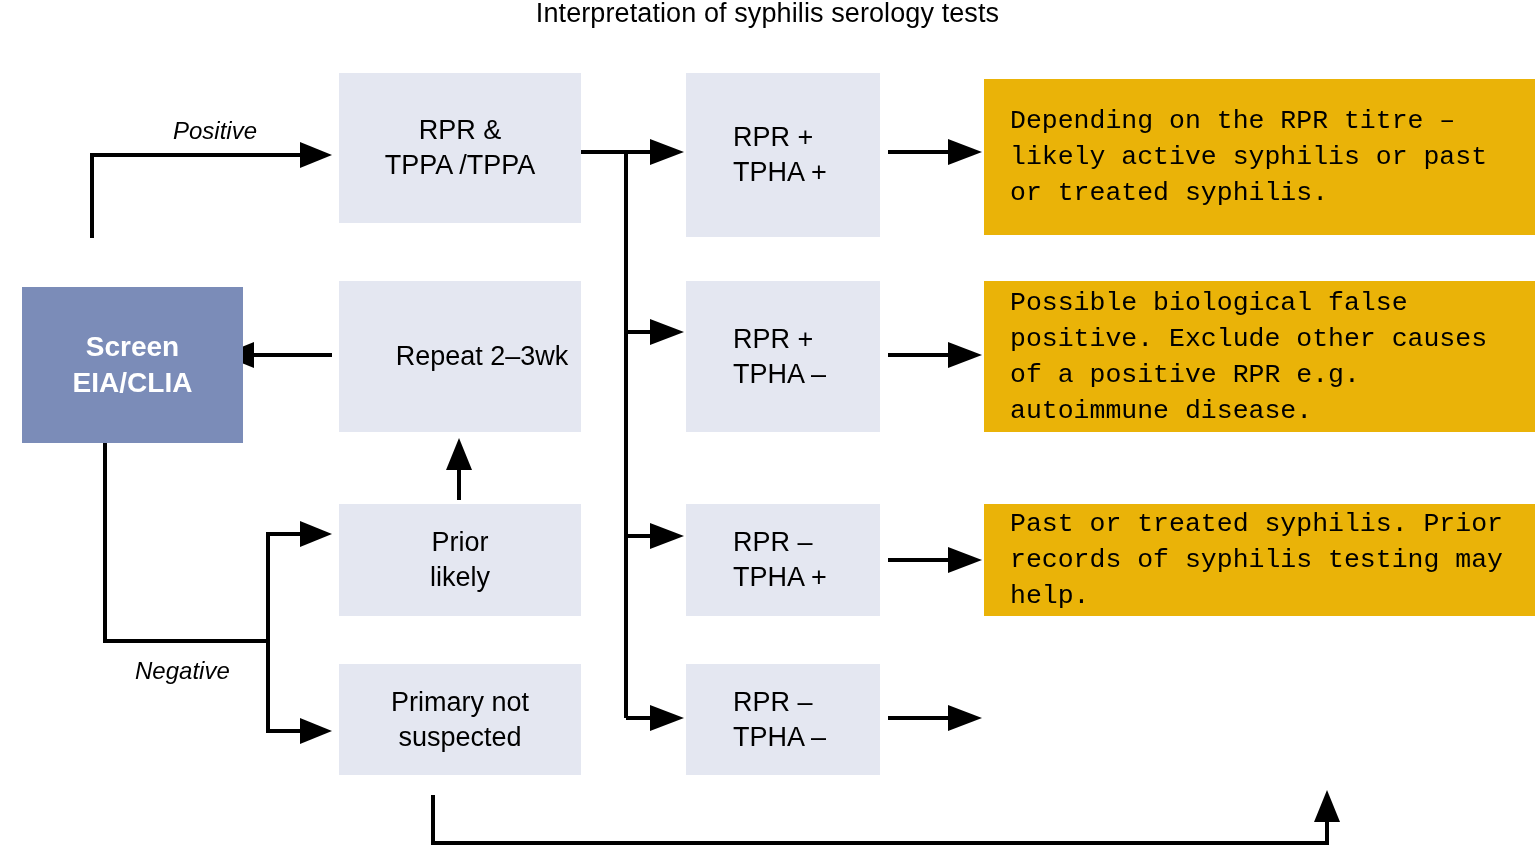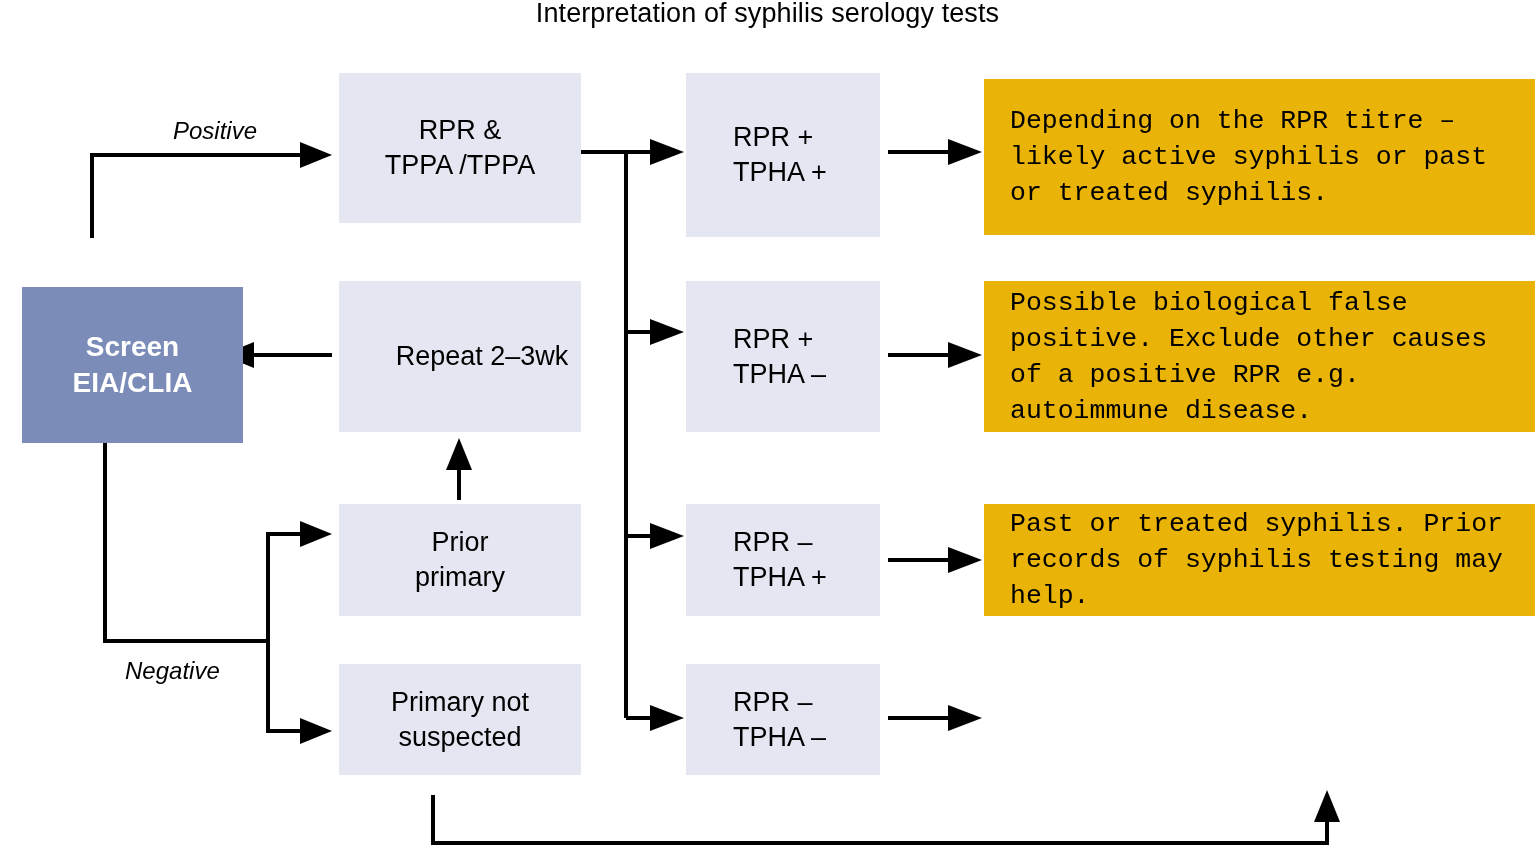--- a/index.html
+++ b/index.html
@@ -172,39 +172,39 @@
   </svg>
 
   <div class="box box-screen" style="left:0px; top:287px; width:221px; height:156px;margin-left:22px;">
     <span class="txt">
       <span>Screen</span><br>
       <span>EIA/CLIA</span>
     </span>
   </div>
 
   <div class="edge-label" style="left:141px; top:118px;margin-left:32px;">Positive</div>
-  <div class="edge-label" style="left:125px; top:658px;">Negative</div>
+  <div class="edge-label" style="left:135px; top:658px;">Negative</div>
 
   <div class="box box-step" style="left:339px; top:73px; width:242px; height:150px;">
     <span class="txt">
       <span>RPR &amp;</span><br>
       <span>TPPA /TPPA</span>
     </span>
   </div>
 
   <div class="box box-step" style="left:339px; top:281px; width:242px; height:151px;padding-left:44px;">
     <span class="txt">
       <span>Repeat 2–3wk</span>
     </span>
   </div>
 
   <div class="box box-step" style="left:339px; top:504px; width:242px; height:112px;">
     <span class="txt">
       <span>Prior</span><br>
-      <span>primary</span>
+      <span>likely</span>
     </span>
   </div>
 
   <div class="box box-step" style="left:339px; top:664px; width:242px; height:111px;text-align:center;">
     <span class="txt">
       <span>Primary not</span><br>
       <span>suspected</span>
     </span>
   </div>
 

